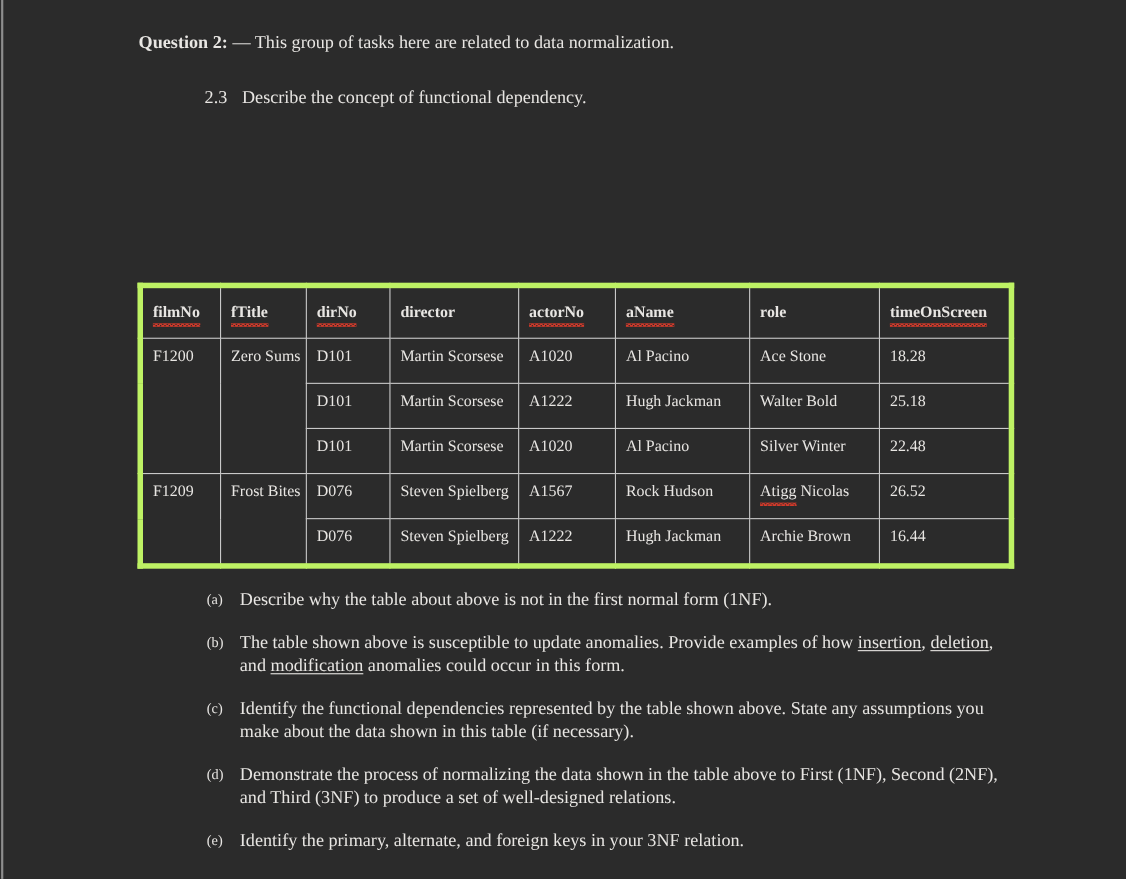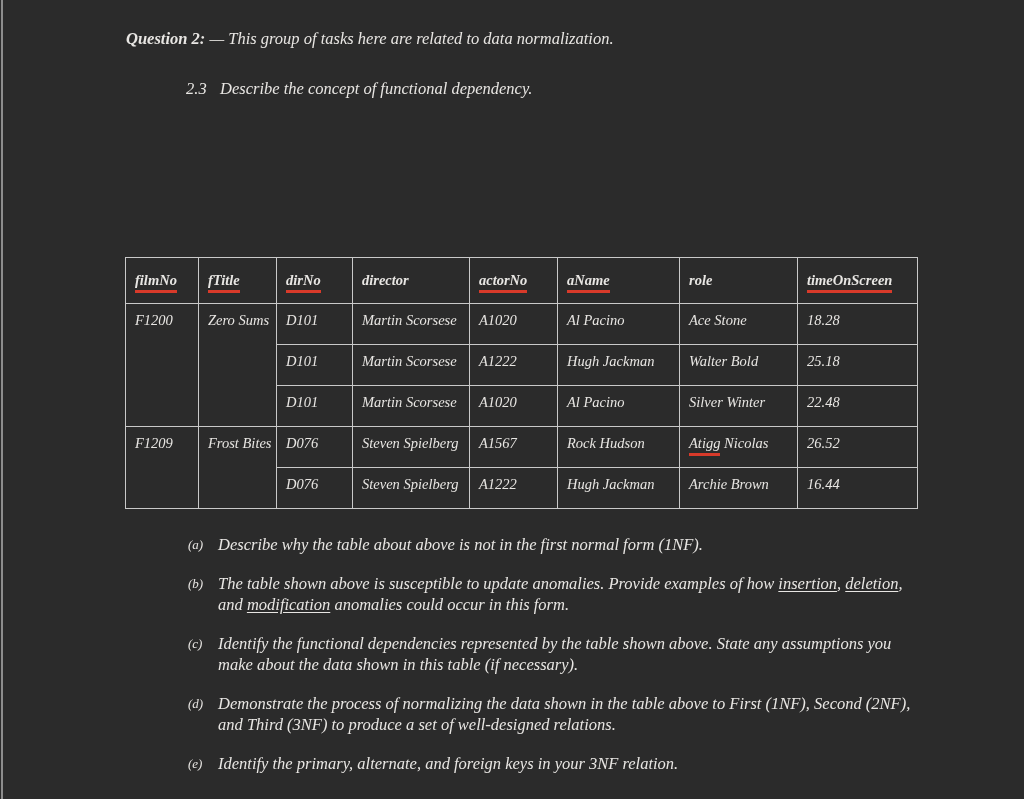--- a/index.html
+++ b/index.html
@@ -26,21 +26,20 @@
     background: #8d8d8d;
   }
 
   .page {
     position: absolute;
     left: 0;
     top: 0;
     width: 932px;
     height: 799px;
     box-sizing: border-box;
-    font-style: italic;
   }
 
   
   .question-heading {
     position: absolute;
     left: 126px;
     top: 28px;
     font-size: 16.5px;
     line-height: 22px;
     white-space: nowrap;
@@ -81,21 +80,21 @@
   
   .data-table-wrap {
     position: absolute;
     left: 125px;
     top: 257px;
   }
   table.data-table {
     border-collapse: collapse;
     table-layout: fixed;
     width: 792px;
-    border: 1px solid #bef264;
+    border: 5px solid #bef264;
   }
   table.data-table td,
   table.data-table th {
     border: 1px solid #c9c9c9;
     padding: 6px 9px 7px 9px;
     text-align: left;
     vertical-align: top;
     font-size: 14.5px;
     line-height: 20px;
     color: #e8e6e3;

